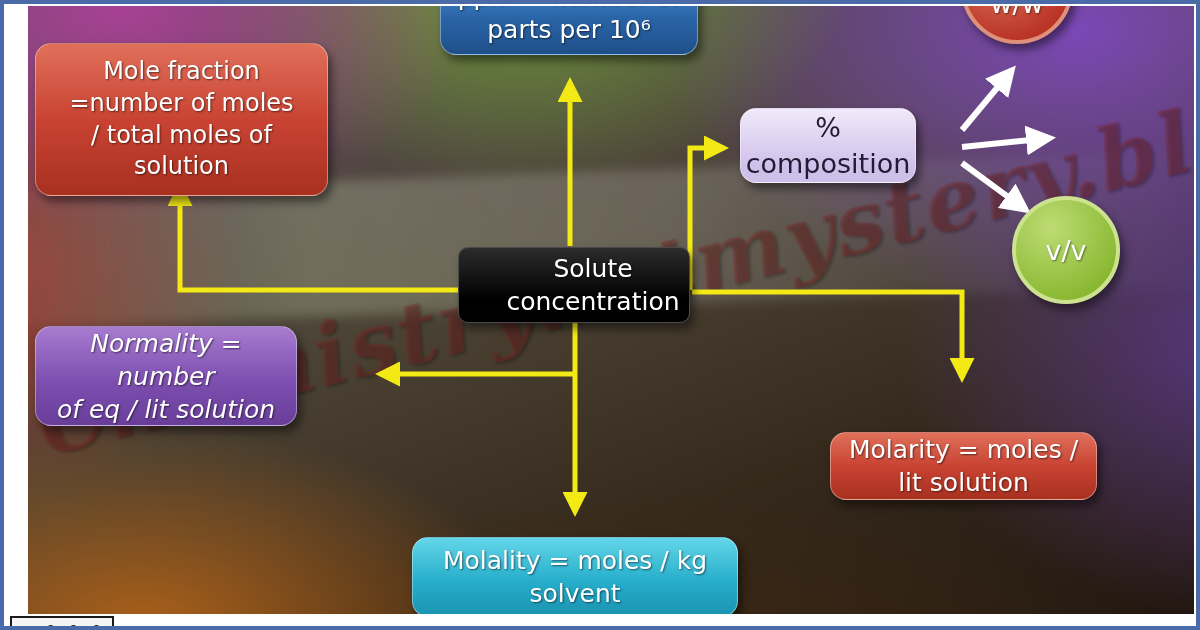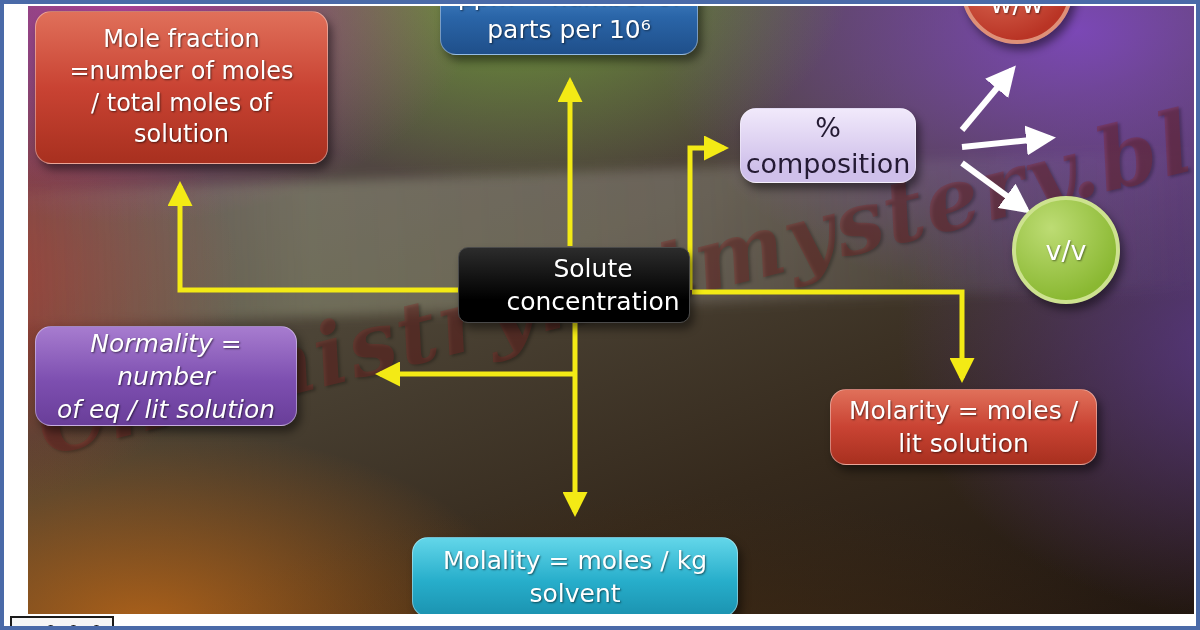--- a/index.html
+++ b/index.html
@@ -37,21 +37,21 @@
   .node{
     position:absolute;border-radius:16px;color:#fff;text-align:center;
     white-space:pre-line;display:flex;align-items:center;justify-content:center;
     box-shadow:4px 6px 9px rgba(0,0,0,0.45);
     border:1px solid rgba(255,255,255,0.38);
     font-size:25px;line-height:1.32;text-shadow:1px 1px 2px rgba(0,0,0,0.55);
     box-sizing:border-box;padding:4px 10px;
   }
   .n-black{background:linear-gradient(180deg,#2c2c2c,#000 70%);border-color:#4a4a4a;border-radius:10px;padding-left:48px;}
   .n-blue{background:linear-gradient(180deg,#5595d6,#2a65a8 55%,#1f4f8a);}
-  .n-red{background:linear-gradient(180deg,#e0705a 0%,#c94333 50%,#a8301f 100%);}
+  .n-red{background:linear-gradient(180deg,#e0705a 0%,#c94333 50%,#a8301f 100%);margin-top:32px;}
   .n-lav{background:linear-gradient(180deg,#f1e9fb,#cfc0ea 80%);color:#241a33;text-shadow:none;font-size:27px;}
   .n-purple{background:linear-gradient(180deg,#a77ccf,#7d4fb0 55%,#693e99);}
   .n-cyan{background:linear-gradient(180deg,#63d6e9,#27aecb 55%,#1b93b0);margin-top:12px;}
   .circle{
     position:absolute;border-radius:50%;display:flex;align-items:center;justify-content:center;
     color:#fff;font-size:27px;box-shadow:4px 6px 9px rgba(0,0,0,0.45);
     text-shadow:1px 1px 2px rgba(0,0,0,0.45);box-sizing:border-box;
   }
   .c-ww{background:radial-gradient(circle at 35% 28%,#e47a62,#b93425 75%);border:4px solid #de9078;}
   .c-wv{background:radial-gradient(circle at 35% 28%,#f6b85c,#e8890f 75%);border:4px solid #f7ca80;color:#4a2a00;text-shadow:none;}
@@ -106,21 +106,21 @@
 solution</div>
 
     <div class="node n-black" style="left:430px;top:241px;width:232px;height:76px;">Solute
 concentration</div>
 
     <div class="node n-lav" style="left:712px;top:102px;width:176px;height:75px;">% composition</div>
 
     <div class="node n-purple" style="left:7px;top:320px;width:262px;height:100px;font-style:italic;">Normality = number
 of eq / lit solution</div>
 
-    <div class="node n-red" style="left:802px;top:383px;width:267px;height:76px;">Molarity = moles /
+    <div class="node n-red" style="left:802px;top:394px;width:267px;height:68px;">Molarity = moles /
 lit solution</div>
 
     <div class="node n-cyan" style="left:384px;top:519px;width:326px;height:80px;">Molality = moles / kg
 solvent</div>
 
     <div class="circle c-ww" style="left:933px;top:-74px;width:112px;height:112px;padding-top:30px;">w/w</div>
 
 
     <div class="circle c-vv" style="left:984px;top:190px;width:108px;height:108px;">v/v</div>
 

